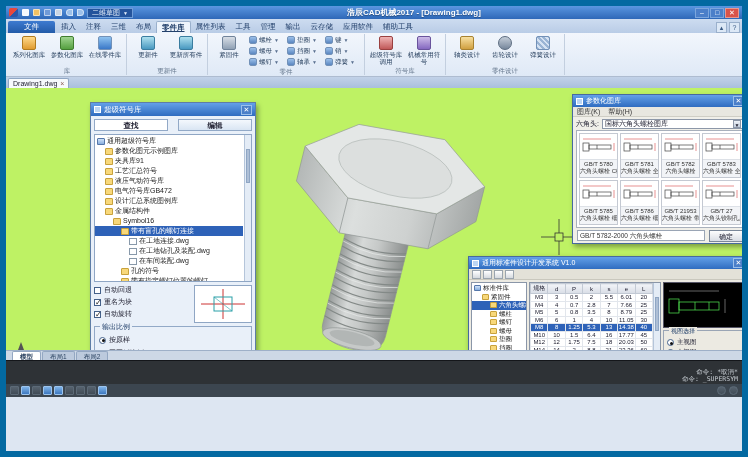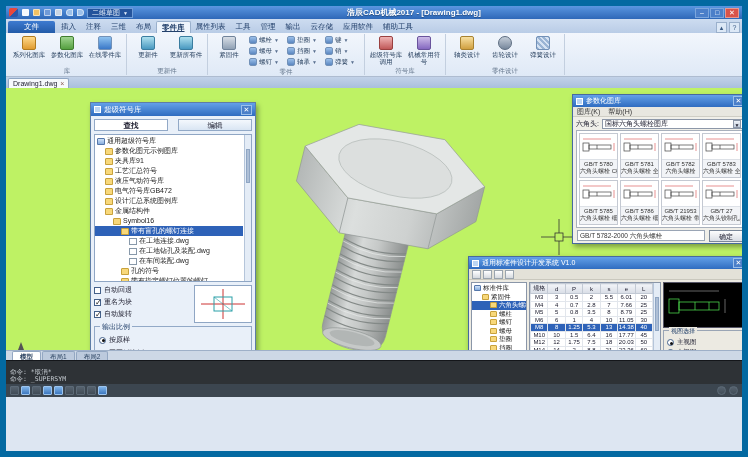--- a/index.html
+++ b/index.html
@@ -84,21 +84,21 @@
   .palette { position:absolute; left:84px; top:14px; width:166px; height:294px; background:#e9f0f9;
              border:1px solid #5e7da6; box-shadow:2px 3px 5px rgba(0,0,0,.35); display:flex; flex-direction:column; }
   .pal-title { height:13px; flex:none; background:linear-gradient(#63a0e8,#2f6cc0); color:#fff; display:flex;
                align-items:center; padding:0 3px; gap:3px; font-size:7.5px; }
   .pal-ico { width:7px; height:7px; background:#bcd6f4; border:1px solid #fff; flex:none; }
   .dlg-close { margin-left:auto; width:11px; height:10px; background:#4b7fc9; border:1px solid #9cc0ea;
                color:#fff; display:flex; align-items:center; justify-content:center; font-size:7px; }
   .pal-body { flex:1; padding:3px; display:flex; flex-direction:column; gap:3px; overflow:hidden; }
   .pal-tabs { display:flex; gap:10px; }
   .pal-tab { flex:1; text-align:center; height:12px; line-height:12px; background:linear-gradient(#f4f8fd,#d9e5f3);
-             border:1px solid #92a9c7; font-size:7.5px; cursor:pointer; }
+             border:1px solid #92a9c7; font-size:7.5px; cursor:pointer;font-weight:bold; }
   .pal-tab.selected { background:#fff; font-weight:bold; }
   .tree { background:#fff; border:1px solid #8fa6c4; height:148px; overflow:hidden; position:relative; padding:1px 8px 1px 0; }
   .tree-row { height:10px; line-height:10px; display:flex; align-items:center; gap:2px; white-space:nowrap;
               font-size:7px; color:#222; overflow:hidden; }
   .tree-ico { width:8px; height:7px; flex:none; background:#f8d87a; border:1px solid #c8a23c; border-radius:1px 1px 0 0; }
   .t-file .tree-ico { background:#fff; border:1px solid #8899aa; border-radius:0; }
   .t-lib  .tree-ico { background:linear-gradient(#cfe2f8,#88aede); border:1px solid #5577aa; }
   .tree-row.selected { background:#2e62b8; color:#fff; }
   .vscroll { position:absolute; right:0; top:0; bottom:0; width:7px; background:#e4ecf6; border-left:1px solid #b5c5da; }
   .vscroll .thumb { position:absolute; left:1px; right:1px; top:14px; height:34px; background:#aebfd6; border:1px solid #8fa6c4; }
@@ -172,21 +172,21 @@
 
   
   .layoutrow { height:10px; background:#cdd8e6; border-top:1px solid #9eb0c8; display:flex;
                align-items:flex-end; padding-left:6px; gap:1px; }
   .ltab { padding:0 7px; height:9px; line-height:9px; font-size:6.5px; background:#bccadd;
           border:1px solid #93a7c2; border-bottom:none; border-radius:2px 2px 0 0; color:#2c4462; cursor:pointer; }
   .ltab.selected { background:#fff; font-weight:bold; }
   .console { height:24px; background:#2e3236; color:#c6ccd2; font-family:"DejaVu Sans Mono",monospace;
              font-size:6.5px; padding:1px 4px; border-top:1px solid #14161a; display:flex;
              flex-direction:column; justify-content:flex-end; gap:1px; }
-  .cline { height:7px; line-height:7px; white-space:nowrap; overflow:hidden; }
+  .cline { height:7px; line-height:7px; white-space:nowrap; overflow:hidden;text-align:right; }
   .cprompt { display:flex; gap:3px; align-items:center; height:8px; }
   .cursor { width:4px; height:6px; background:#cfd5da; display:inline-block; }
   .status-tools { height:13px; background:#3c4650; display:flex; align-items:center; gap:2px; padding:0 4px; }
   .toggle { width:9px; height:9px; border:1px solid #5c6a77; border-radius:1px;
             background:linear-gradient(#56626e,#414c57); cursor:pointer; }
   .toggle.selected { background:linear-gradient(#7fb3e8,#3c78c0); border-color:#9cc4ee; }
   .st-right { margin-left:auto; display:flex; gap:3px; align-items:center; }
   .st-right .toggle { border-radius:50%; }
   .status-bottom { height:14px; background:#333b44; border-top:1px solid #222831; display:flex;
                    align-items:center; padding:0 5px; color:#d5dbe1; font-size:7px; gap:6px; }

